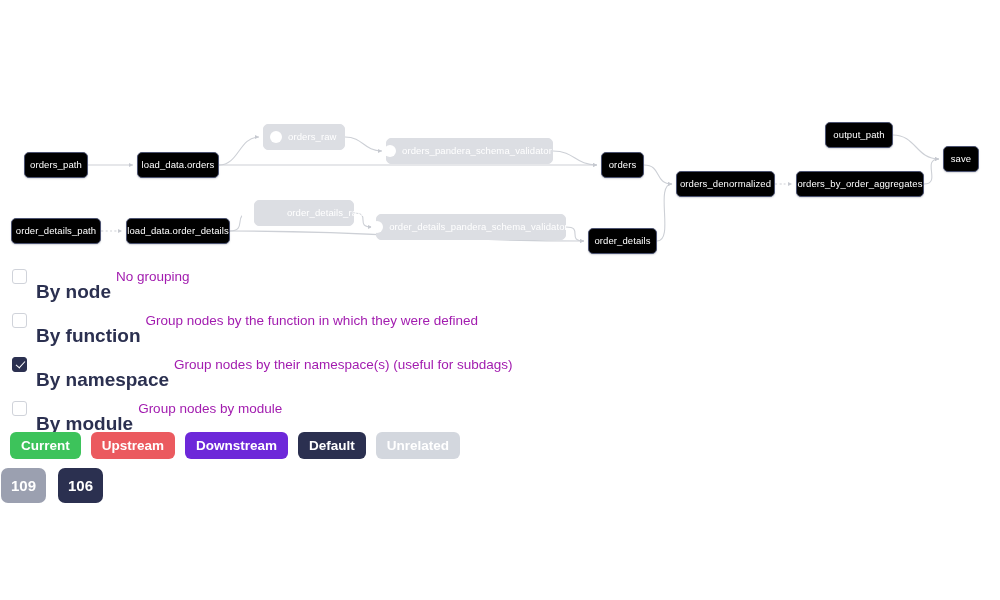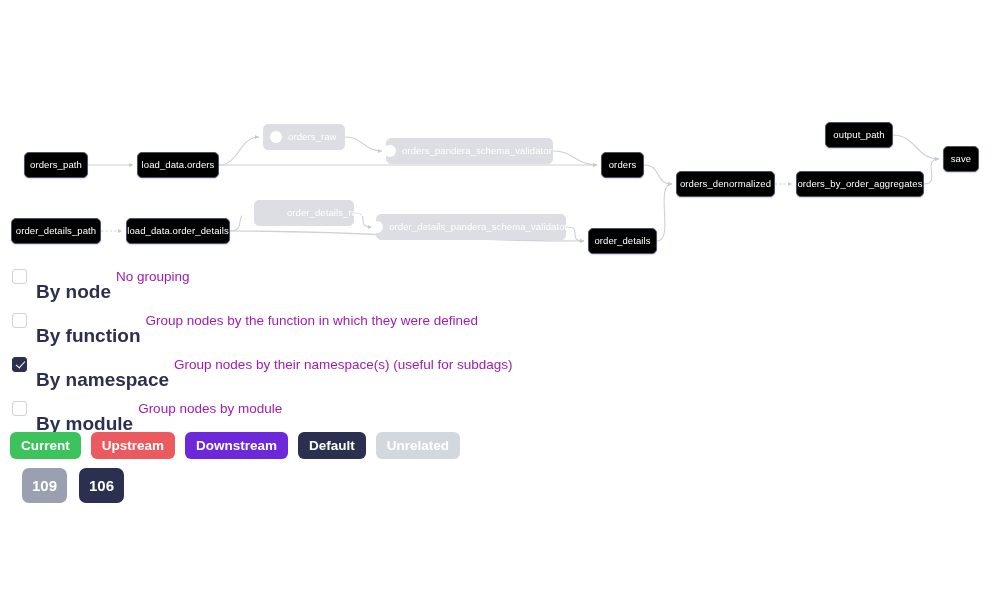--- a/index.html
+++ b/index.html
@@ -138,21 +138,21 @@
     margin-right: 10px;
     font-size: 13.5px;
     font-weight: bold;
     color: #ffffff;
     box-sizing: border-box;
   }
 
   
   #count-row {
     position: absolute;
-    left: 22px;
+    left: 1px;
     top: 468px;
     display: flex;
     align-items: center;
   }
   .count-badge {
     min-width: 44px;
     height: 35px;
     display: flex;
     align-items: center;
     justify-content: center;

